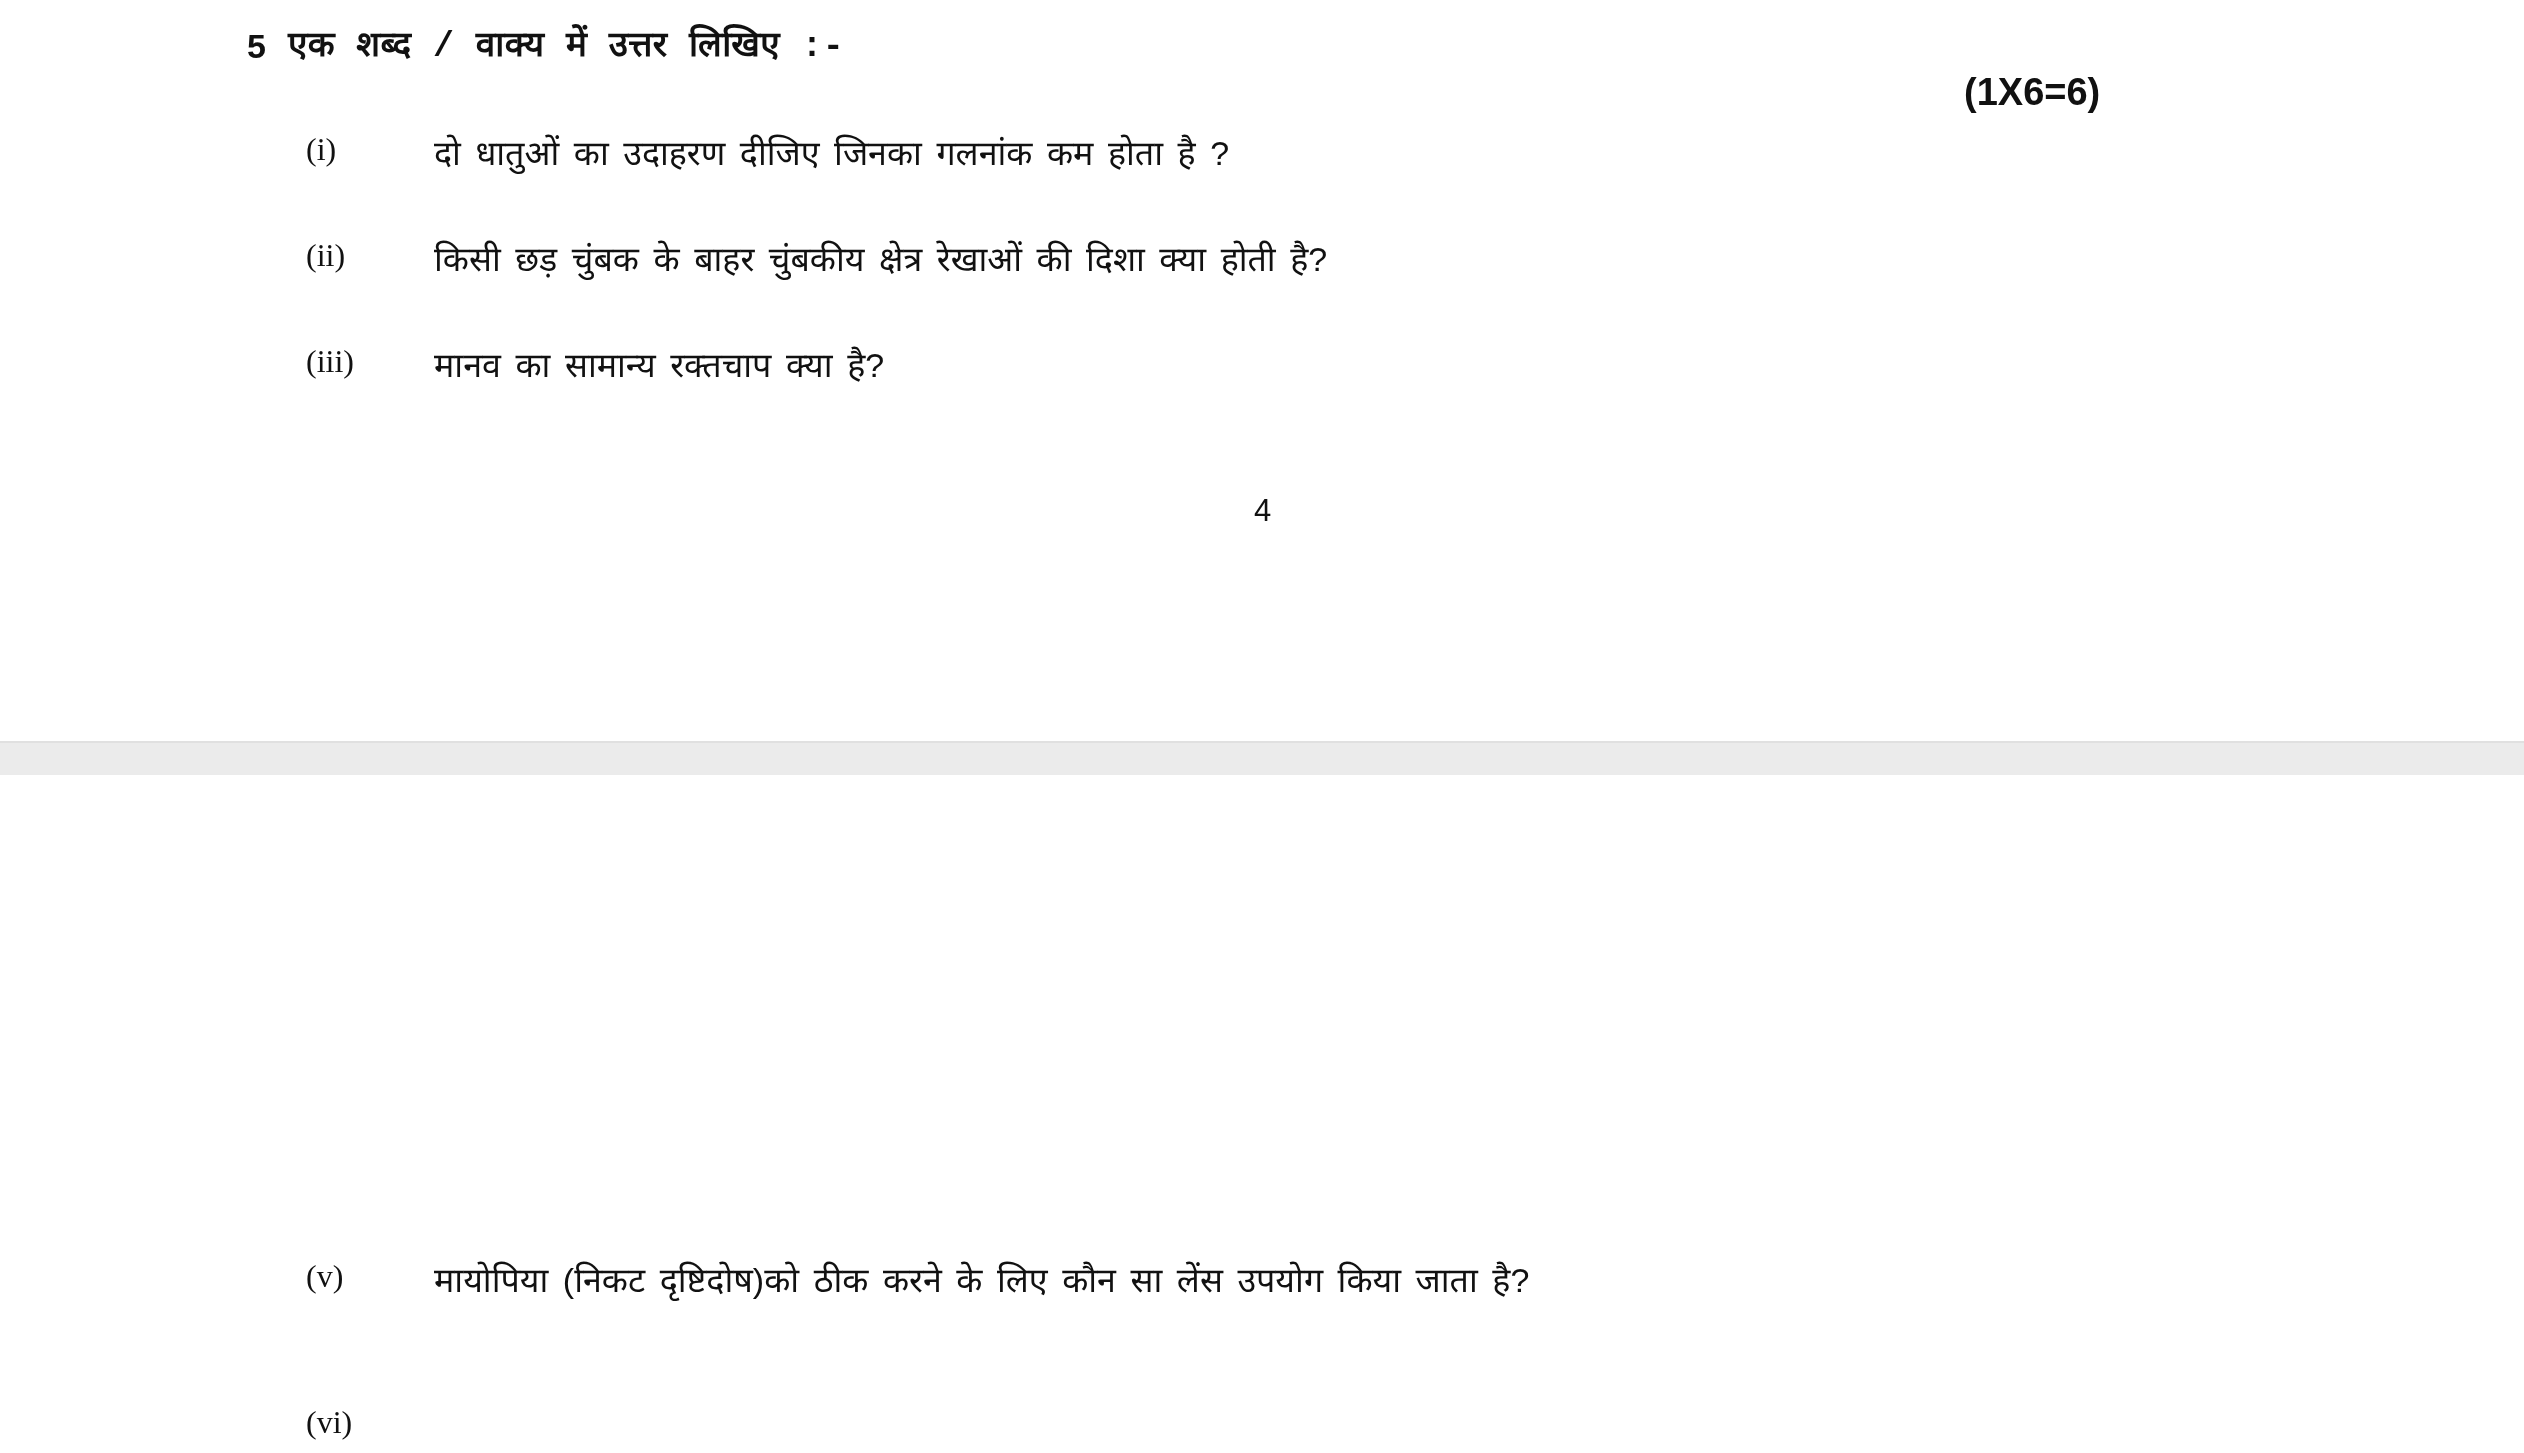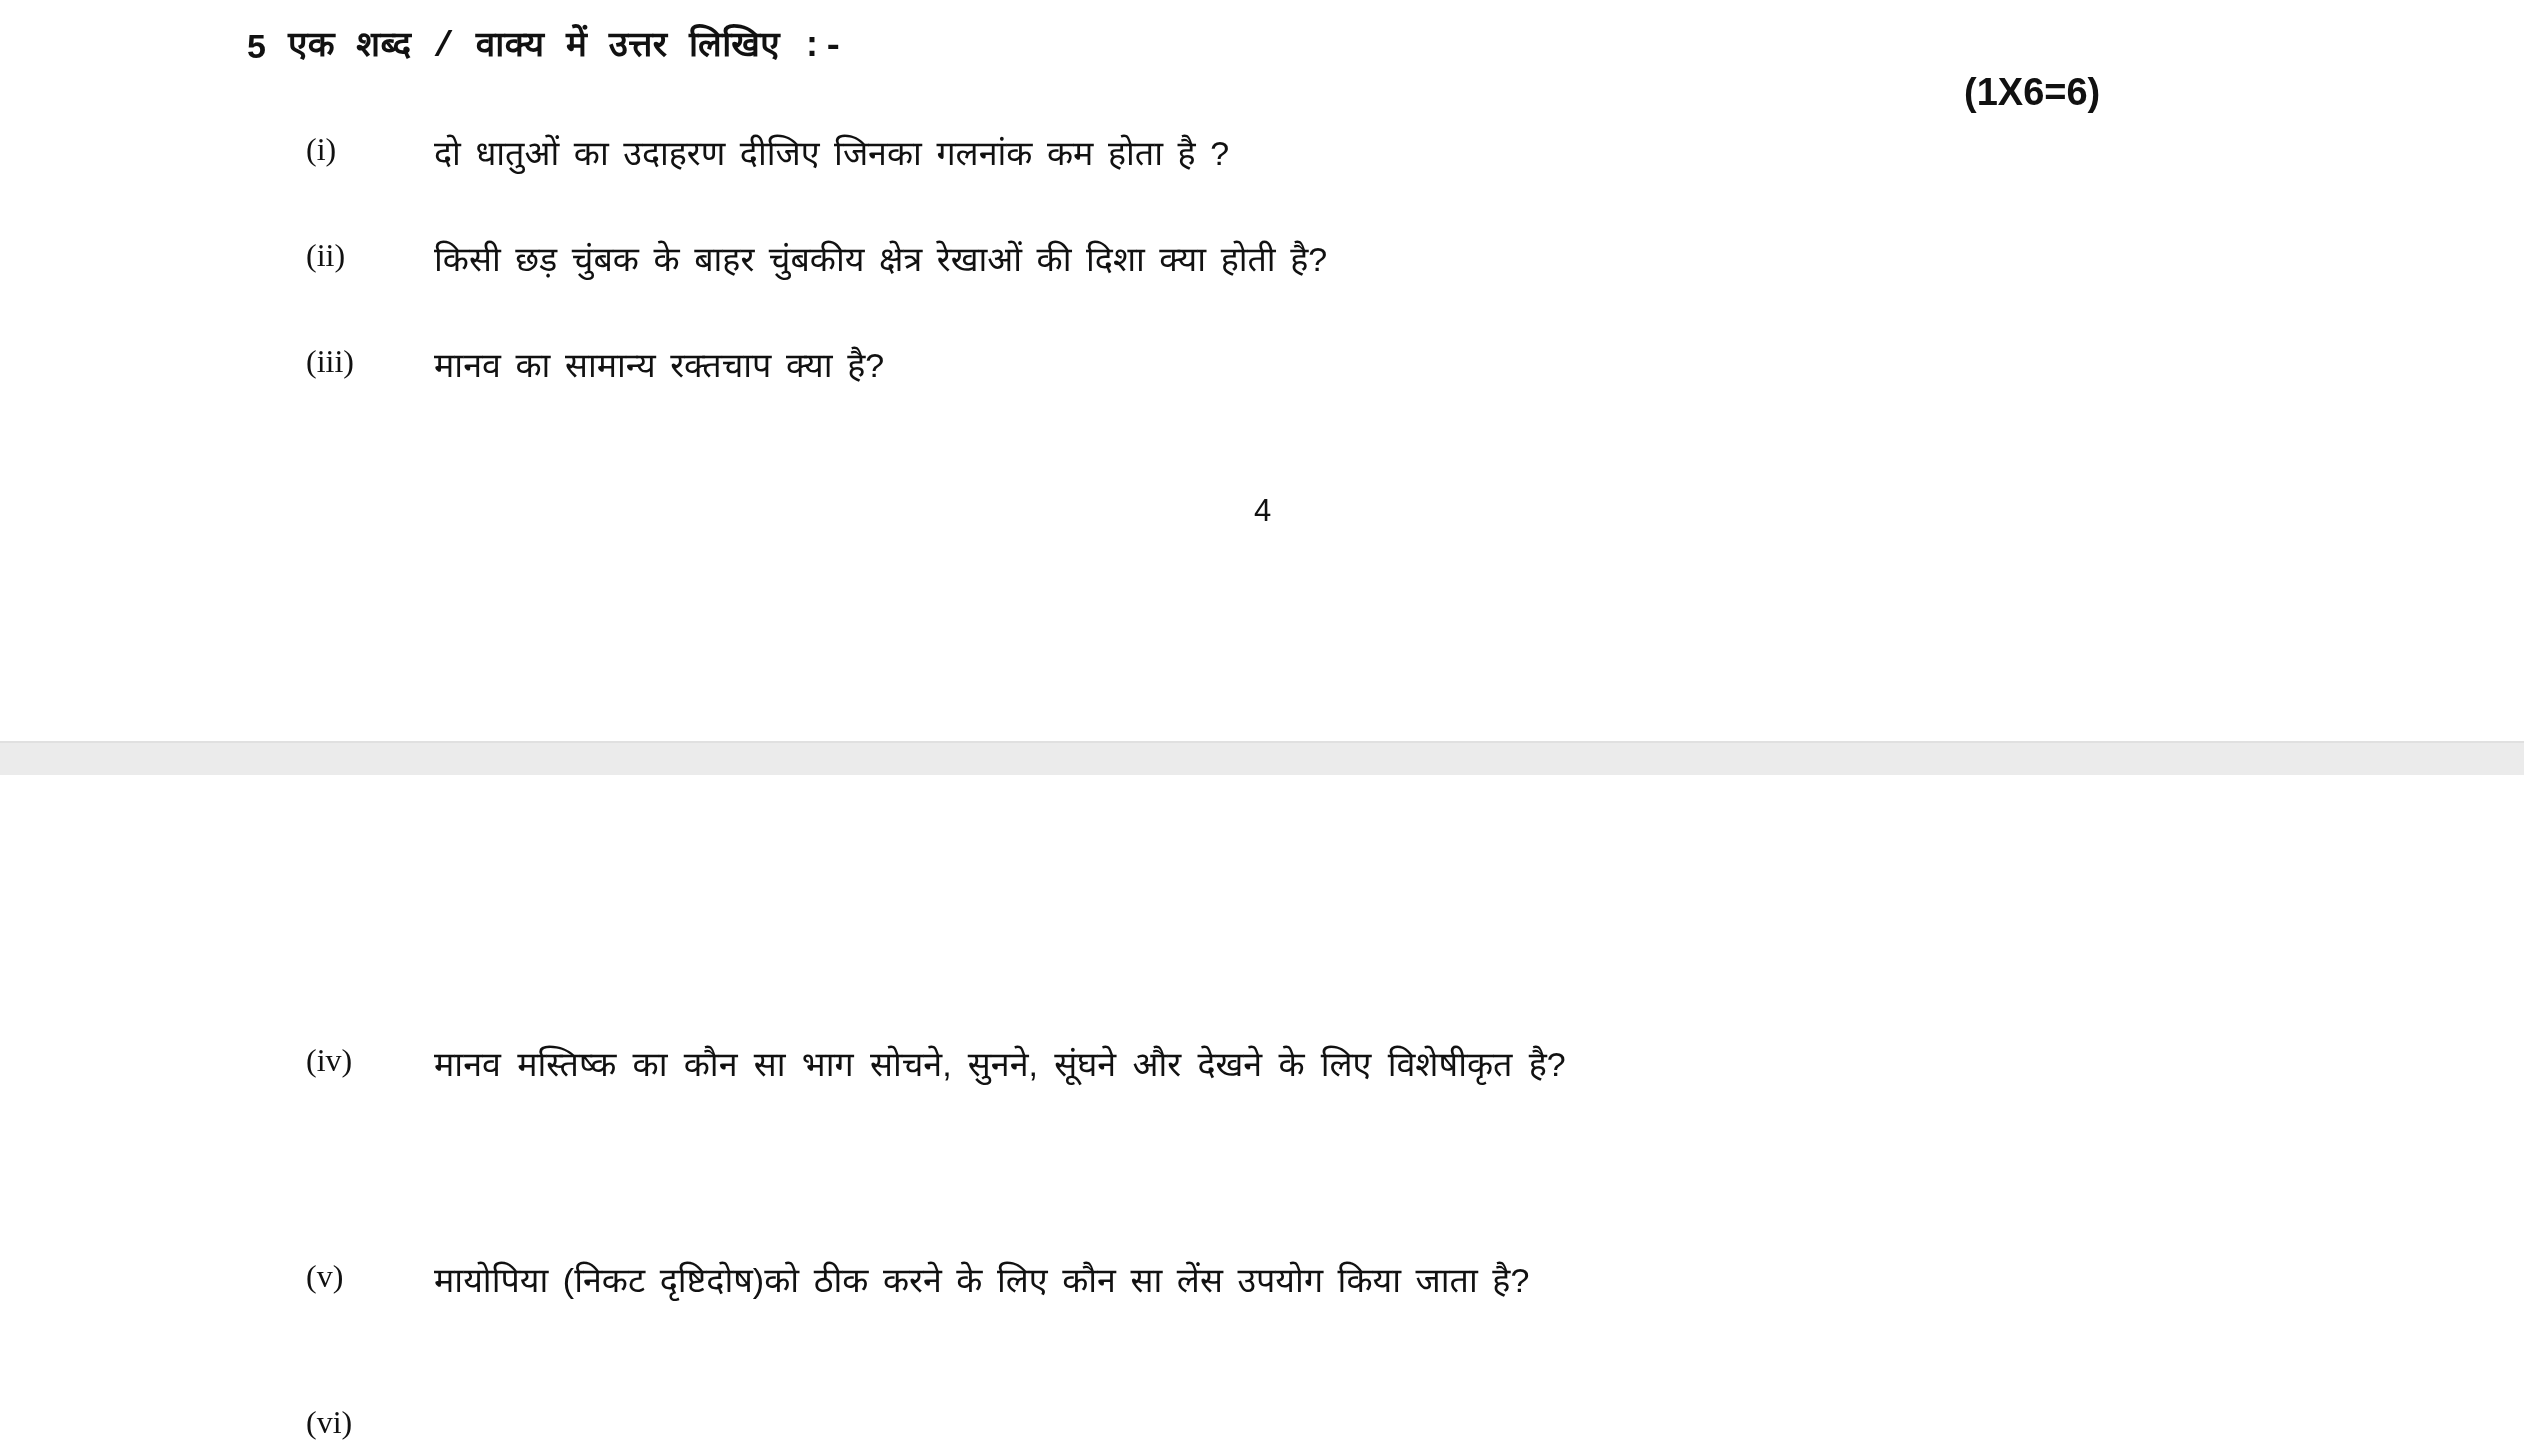--- a/index.html
+++ b/index.html
@@ -173,24 +173,20 @@
       <span class="item-text">मानव का सामान्य रक्तचाप क्या है?</span>
     </div>
 
     <div class="page-number">4</div>
   </div>
 
   <div class="page-gap"></div>
 
   <div class="sheet-bottom">
 
-    <div class="item2" id="item-iv">
-      <span class="item-label">(iv)</span>
-      <span class="item-text wrap">मानव मस्तिष्क का कौन सा भाग सोचने, सुनने, सूंघने और देखने के लिए विशेषीकृत है?</span>
-    </div>
 
     <div class="item2" id="item-v">
       <span class="item-label">(v)</span>
       <span class="item-text">मायोपिया (निकट दृष्टिदोष)को ठीक करने के लिए कौन सा लेंस उपयोग किया जाता है?</span>
     </div>
 
     <div class="item2" id="item-vi">
       <span class="item-label">(vi)</span>
     </div>
 

